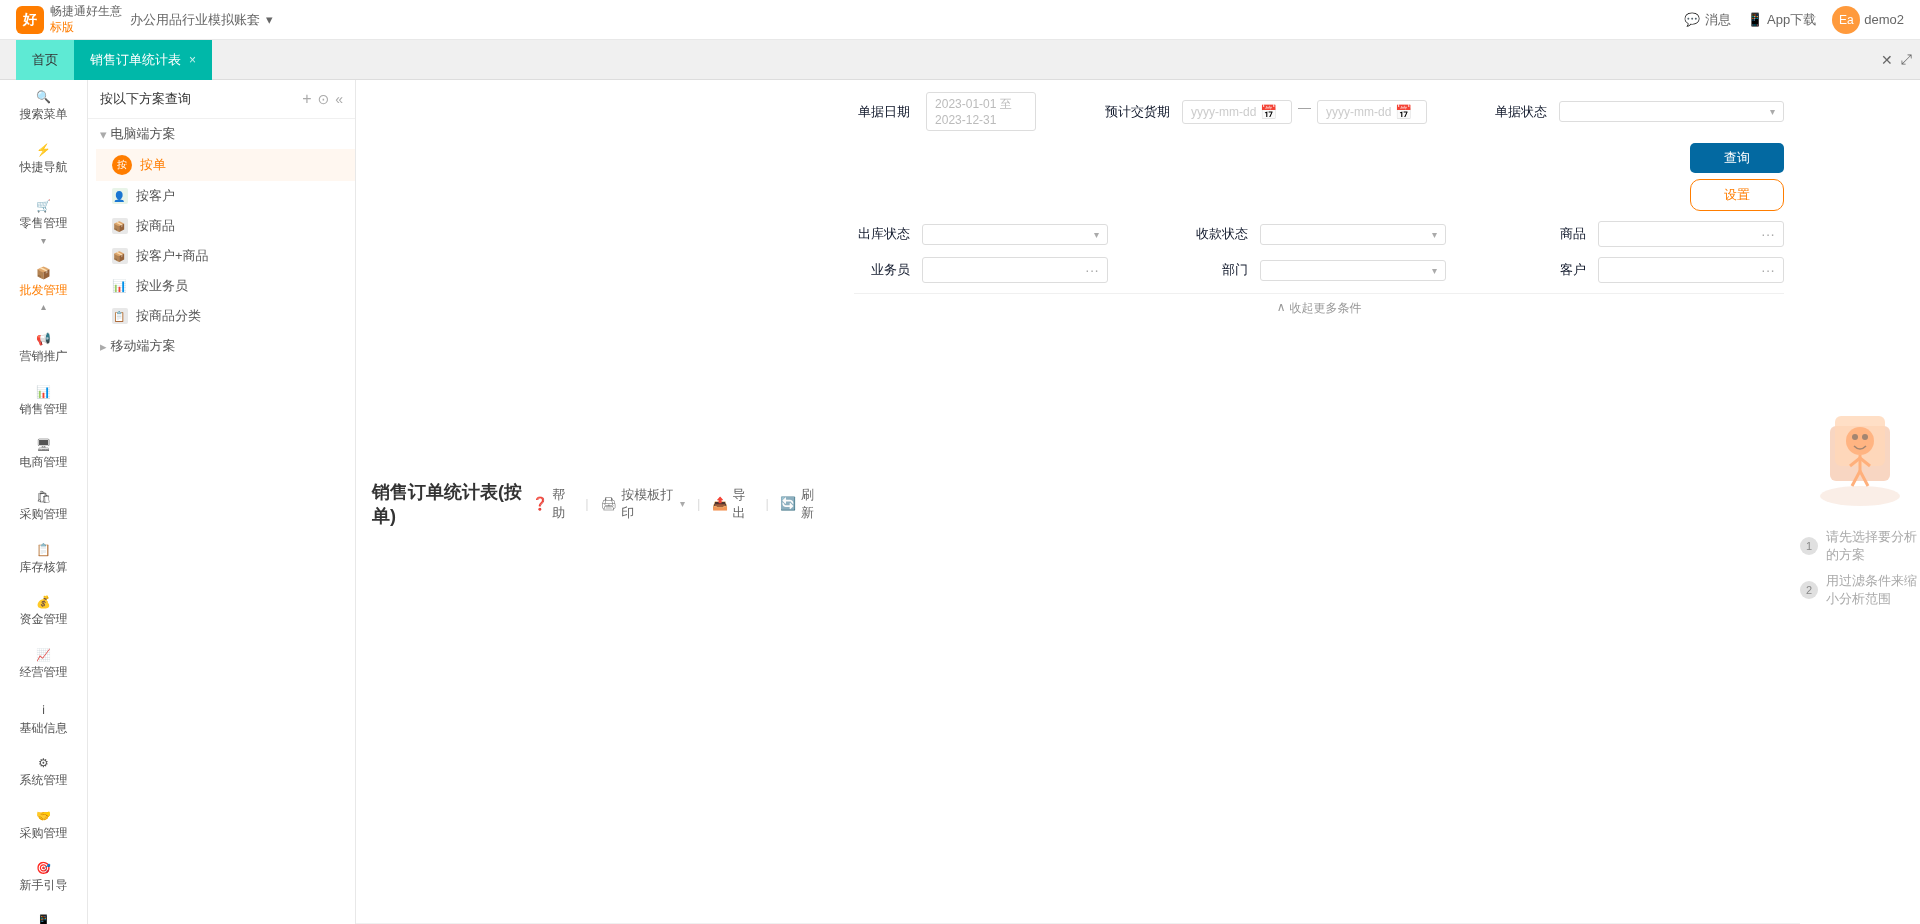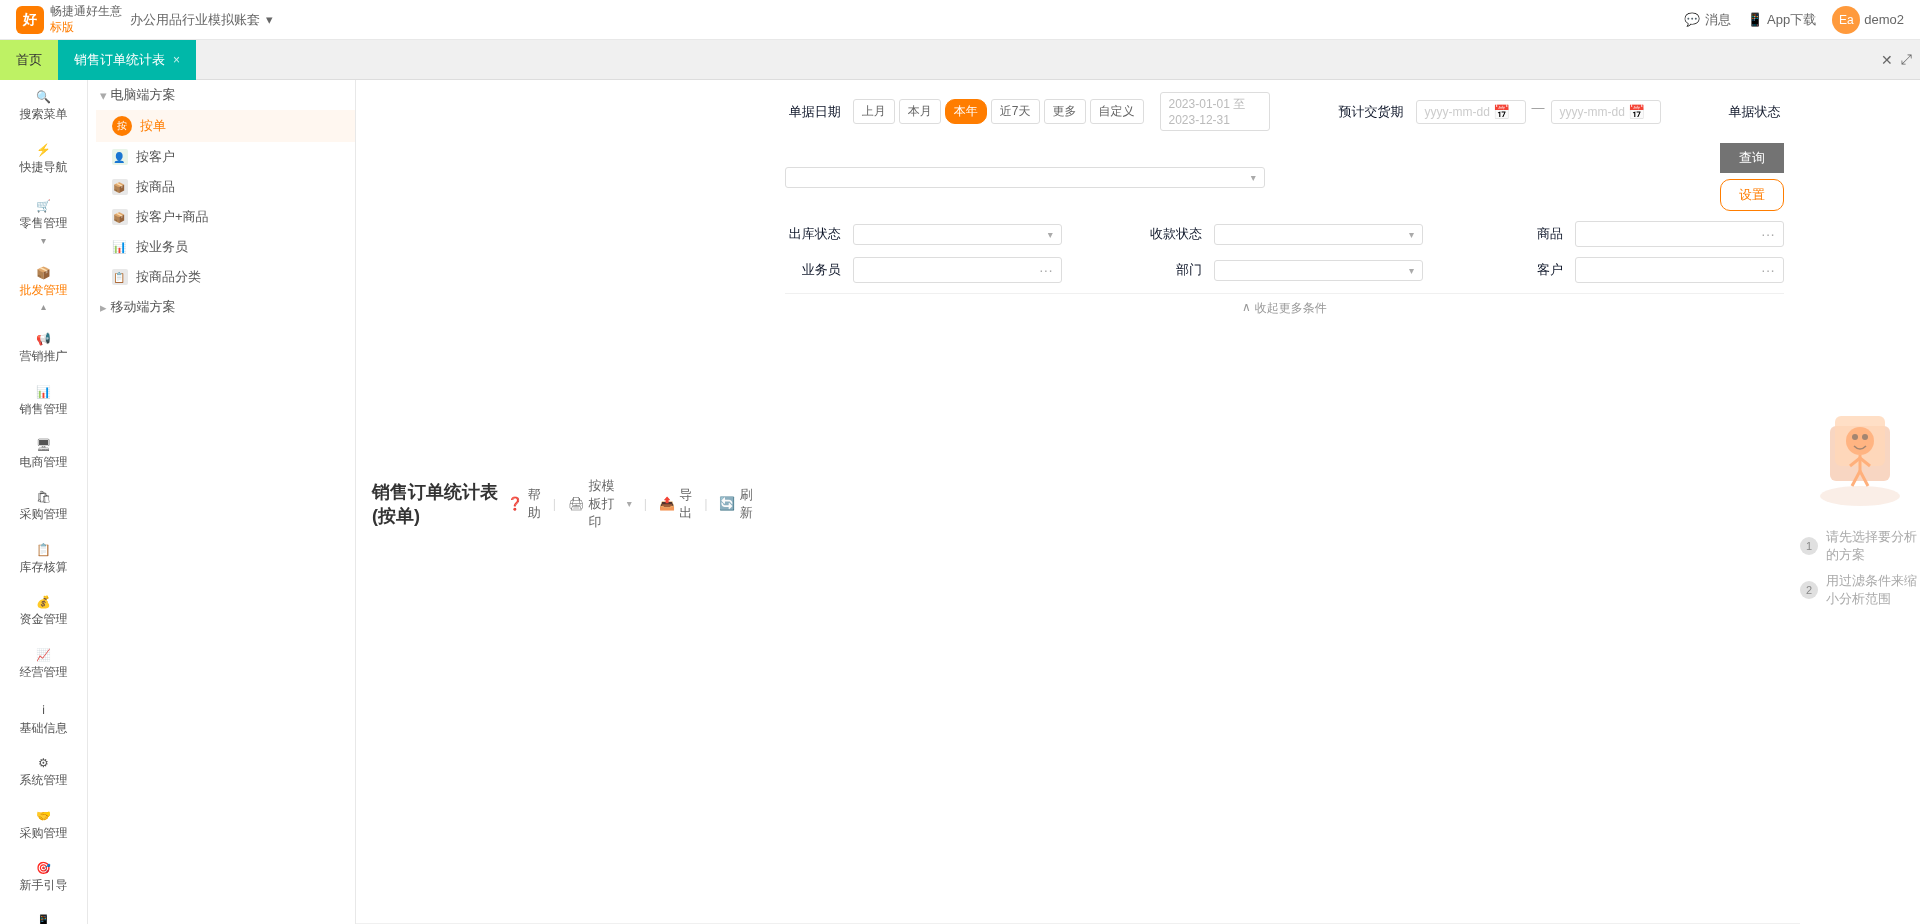--- a/index.html
+++ b/index.html
@@ -12,21 +12,21 @@
     .logo-icon { width: 28px; height: 28px; background: #ff7d00; border-radius: 6px; display: flex; align-items: center; justify-content: center; color: white; font-size: 14px; font-weight: bold; }
     .logo-text { font-size: 12px; color: #666; line-height: 1.3; }
     .breadcrumb-area { display: flex; align-items: center; gap: 6px; color: #666; font-size: 13px; }
     .top-bar-right { display: flex; align-items: center; gap: 16px; color: #666; font-size: 13px; }
     .top-right-item { display: flex; align-items: center; gap: 4px; cursor: pointer; }
     .avatar { width: 28px; height: 28px; background: #ff9a3c; border-radius: 50%; display: flex; align-items: center; justify-content: center; color: white; font-size: 12px; }
 
     
     .tab-bar { height: 40px; background: #f0f0f0; display: flex; align-items: center; padding: 0 0; border-bottom: 1px solid #ddd; flex-shrink: 0; }
     .tab-item { height: 40px; display: flex; align-items: center; padding: 0 16px; cursor: pointer; font-size: 13px; color: #666; position: relative; }
-    .tab-item.home { background: #bef264; color: #333; }
+    .tab-item.home { background: #5eead4; color: #333; margin-left: 16px; }
     .tab-item.active { background: #00b8a9; color: #fff; }
     .tab-close { margin-left: 8px; font-size: 12px; cursor: pointer; opacity: 0.8; }
     .tab-bar-actions { margin-left: auto; display: flex; align-items: center; gap: 8px; padding-right: 8px; color: #666; font-size: 16px; cursor: pointer; }
 
     
     .main-layout { display: flex; flex: 1; overflow: hidden; }
 
     
     .sidebar { width: 88px; background: #fff; border-right: 1px solid #e8e8e8; display: flex; flex-direction: column; overflow-y: auto; flex-shrink: 0; }
     .sidebar-item { padding: 10px 4px; display: flex; flex-direction: column; align-items: center; cursor: pointer; font-size: 12px; color: #555; gap: 3px; position: relative; }
@@ -66,21 +66,21 @@
     .filter-label { font-size: 13px; color: #0f172a; white-space: nowrap; min-width: 56px; text-align: right; }
     .filter-date-group { display: flex; align-items: center; gap: 4px; }
     .date-btn { padding: 3px 8px; border: 1px solid #ddd; border-radius: 3px; cursor: pointer; font-size: 12px; color: #666; background: #fff; }
     .date-btn.active { background: #ff7d00; border-color: #ff7d00; color: #fff; border-radius: 10px; }
     .date-input { border: 1px solid #ddd; border-radius: 3px; padding: 3px 8px; font-size: 12px; color: #aaa; width: 110px; display: flex; align-items: center; gap: 4px; }
     .date-sep { color: #999; padding: 0 2px; }
     .filter-select { border: 1px solid #ddd; border-radius: 3px; padding: 4px 8px; font-size: 12px; color: #555; min-width: 160px; display: flex; align-items: center; justify-content: space-between; cursor: pointer; flex: 1; max-width: 360px; }
     .filter-select-wide { max-width: 480px; }
     .select-arrow { color: #aaa; font-size: 10px; }
     .filter-ellipsis { color: #aaa; font-size: 14px; cursor: pointer; }
-    .query-btn { background: #737373; color: white; border: none; border-radius: 0; padding: 6px 19px; font-size: 13px; cursor: pointer; white-space: nowrap; }
+    .query-btn { background: #0369a1; color: white; border: none; border-radius: 5px; padding: 6px 34px; font-size: 13px; cursor: pointer; white-space: nowrap; }
     .setting-btn { background: #fff; color: #ff7d00; border: 1px solid #ff7d00; border-radius: 10px; padding: 6px 16px; font-size: 13px; cursor: pointer; white-space: nowrap; }
     .query-btns { display: flex; flex-direction: column; gap: 6px; margin-left: auto; }
 
     .collapse-bar { display: flex; justify-content: center; padding: 6px 0; cursor: pointer; color: #999; font-size: 12px; border-top: 1px solid #f0f0f0; }
 
     
     .empty-state { flex: 1; display: flex; flex-direction: column; align-items: center; justify-content: center; color: #aaa; gap: 12px; }
     .empty-icon { width: 120px; height: 120px; position: relative; }
     .empty-hints { display: flex; flex-direction: column; gap: 8px; }
     .empty-hint { display: flex; align-items: center; gap: 8px; font-size: 13px; color: #aaa; }
@@ -205,20 +205,28 @@
     <div class="sidebar-item">
       <span>📱</span>
 
     </div>
 
   </div>
 
   <div class="content-area">
 
     <div class="left-panel">
+      <div class="left-panel-header">
+        <span class="left-panel-title">按以下方案查询</span>
+        <div class="left-panel-actions">
+          <span style="font-size:16px;color:#aaa">+</span>
+          <span style="font-size:14px;color:#aaa">⊙</span>
+          <span style="font-size:14px;color:#aaa">«</span>
+        </div>
+      </div>
 
       <div class="tree-category">
         <span style="color:#aaa">▾</span>
         <span>电脑端方案</span>
       </div>
 
       <div class="tree-group">
         <div class="tree-item selected">
           <div class="tree-icon" style="background:#ff7d00">按</div>
           <span>按单</span>
@@ -275,28 +283,20 @@
             <span>🔄</span>
             <span>刷新</span>
           </div>
         </div>
       </div>
 
       <div class="filter-area">
 
         <div class="filter-row">
           <span class="filter-label">单据日期</span>
-          <div class="filter-date-group">
-            <button class="date-btn">上月</button>
-            <button class="date-btn">本月</button>
-            <button class="date-btn active">本年</button>
-            <button class="date-btn">近7天</button>
-            <button class="date-btn">更多</button>
-            <button class="date-btn">自定义</button>
-          </div>
           <div style="display:flex;align-items:center;gap:4px;margin-left:4px">
             <div class="date-input">
               <span style="color:#bbb;flex:1">2023-01-01 至 2023-12-31</span>
             </div>
           </div>
 
           <div style="width:40px"></div>
 
           <span class="filter-label" style="min-width:70px">预计交货期</span>
           <div style="display:flex;align-items:flex-start;gap:4px">

